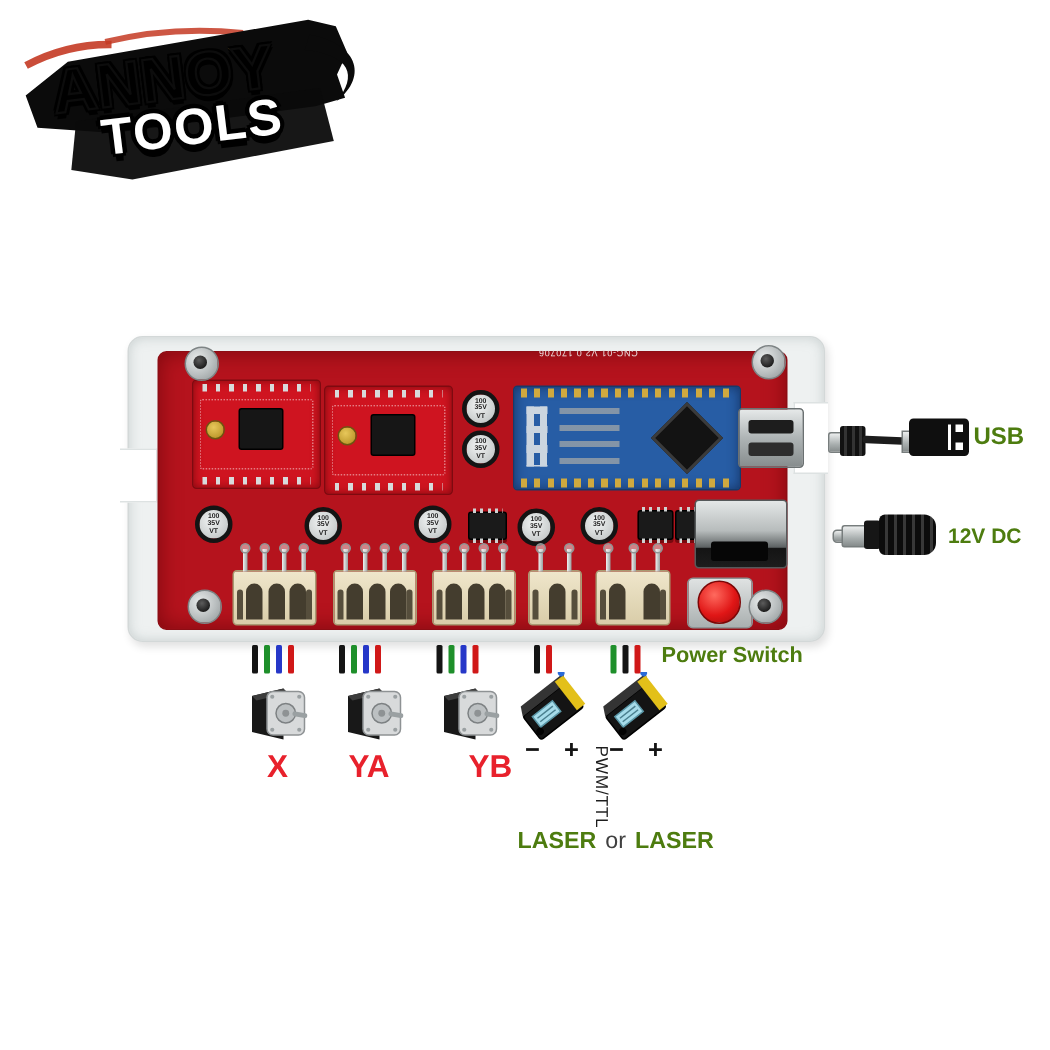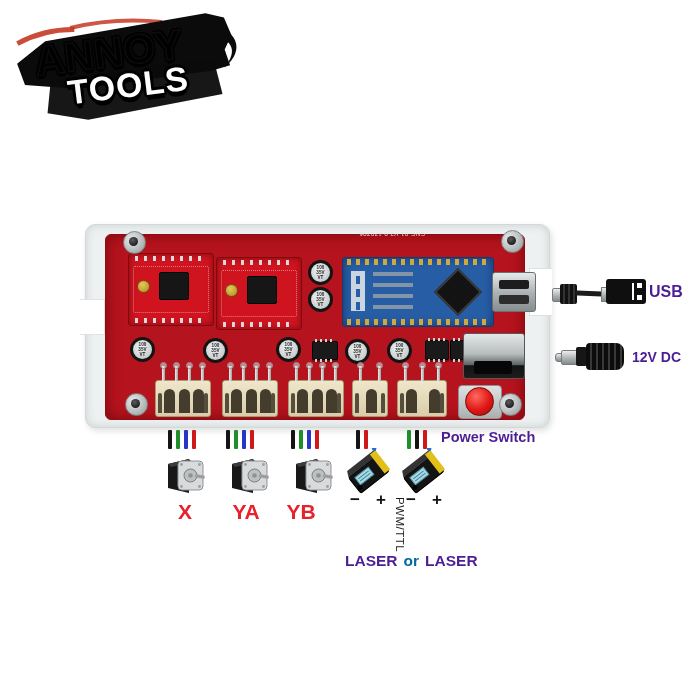--- a/index.html
+++ b/index.html
@@ -114,33 +114,33 @@
   .jst .edge-l{left:2px;border-radius:3px 3px 0 0;} .jst .edge-r{right:2px;border-radius:3px 3px 0 0;}
   .pin{position:absolute;top:366px;width:3px;height:15px;
        background:linear-gradient(90deg,#f0f2f2,#9aa0a0);}
   .pin::before{content:"";position:absolute;left:-2px;top:-4px;width:7px;height:7px;
        border:1.5px solid #8f9595;border-radius:50%;background:rgba(240,242,242,.5);box-sizing:border-box;}
 
   
   .wirebar{position:absolute;top:430px;width:4px;height:19px;border-radius:1px;}
 
   
-  .red-label{color:#4c1d95;font-weight:700;}
+  .red-label{color:#4d7c0f;font-weight:700;}
   #usb-label{left:649px;top:283px;font-size:16px;}
   #dc-label{left:632px;top:349px;font-size:14px;}
   #psw-label{left:441px;top:429px;font-size:14.5px;}
   .motor-label{font-size:21px;color:#e8212c;font-weight:700;text-align:center;width:40px;}
-  #mlabel-0{left:165px;top:500px;} #mlabel-1{left:226px;top:500px;} #mlabel-2{left:281px;top:500px;}
+  #mlabel-0{left:165px;top:500px;} #mlabel-1{left:226px;top:500px;} #mlabel-2{left:307px;top:500px;}
   .polarity{display:flex;justify-content:space-between;width:36px;
         font-size:17px;font-weight:700;color:#141414;}
   #pol-1{left:350px;top:490px;} #pol-2{left:406px;top:490px;}
   #pwm-label{left:394px;top:497px;height:64px;writing-mode:vertical-rl;
         font-size:11.5px;color:#1d1d1d;letter-spacing:.5px;}
   #laser-line{left:345px;top:552px;font-size:15.5px;font-weight:700;display:flex;gap:6px;}
-  #laser-line .or{color:#0369a1;font-weight:700;}
+  #laser-line .or{color:#404040;font-weight:400;}
 
   
   .metal{background:linear-gradient(180deg,#eceeee,#a9afaf 60%,#868c8c);border:1px solid #777d7d;}
   #usb-mini-tip{left:552px;top:288px;width:8px;height:12px;border-radius:2px 0 0 2px;}
   #usb-mini-body{left:560px;top:284px;width:17px;height:20px;background:
         repeating-linear-gradient(90deg,#111 0 3px,#333 3px 5px);border-radius:2px;}
   #usb-wire{left:575px;top:291px;width:29px;height:5px;background:#1c1c1c;border-radius:3px;
         transform:rotate(2deg);}
   #usb-collar{left:601px;top:287px;width:6px;height:13px;}
   #usb-a-body{left:606px;top:279px;width:40px;height:25px;background:#0f0f0f;border-radius:3px;}

